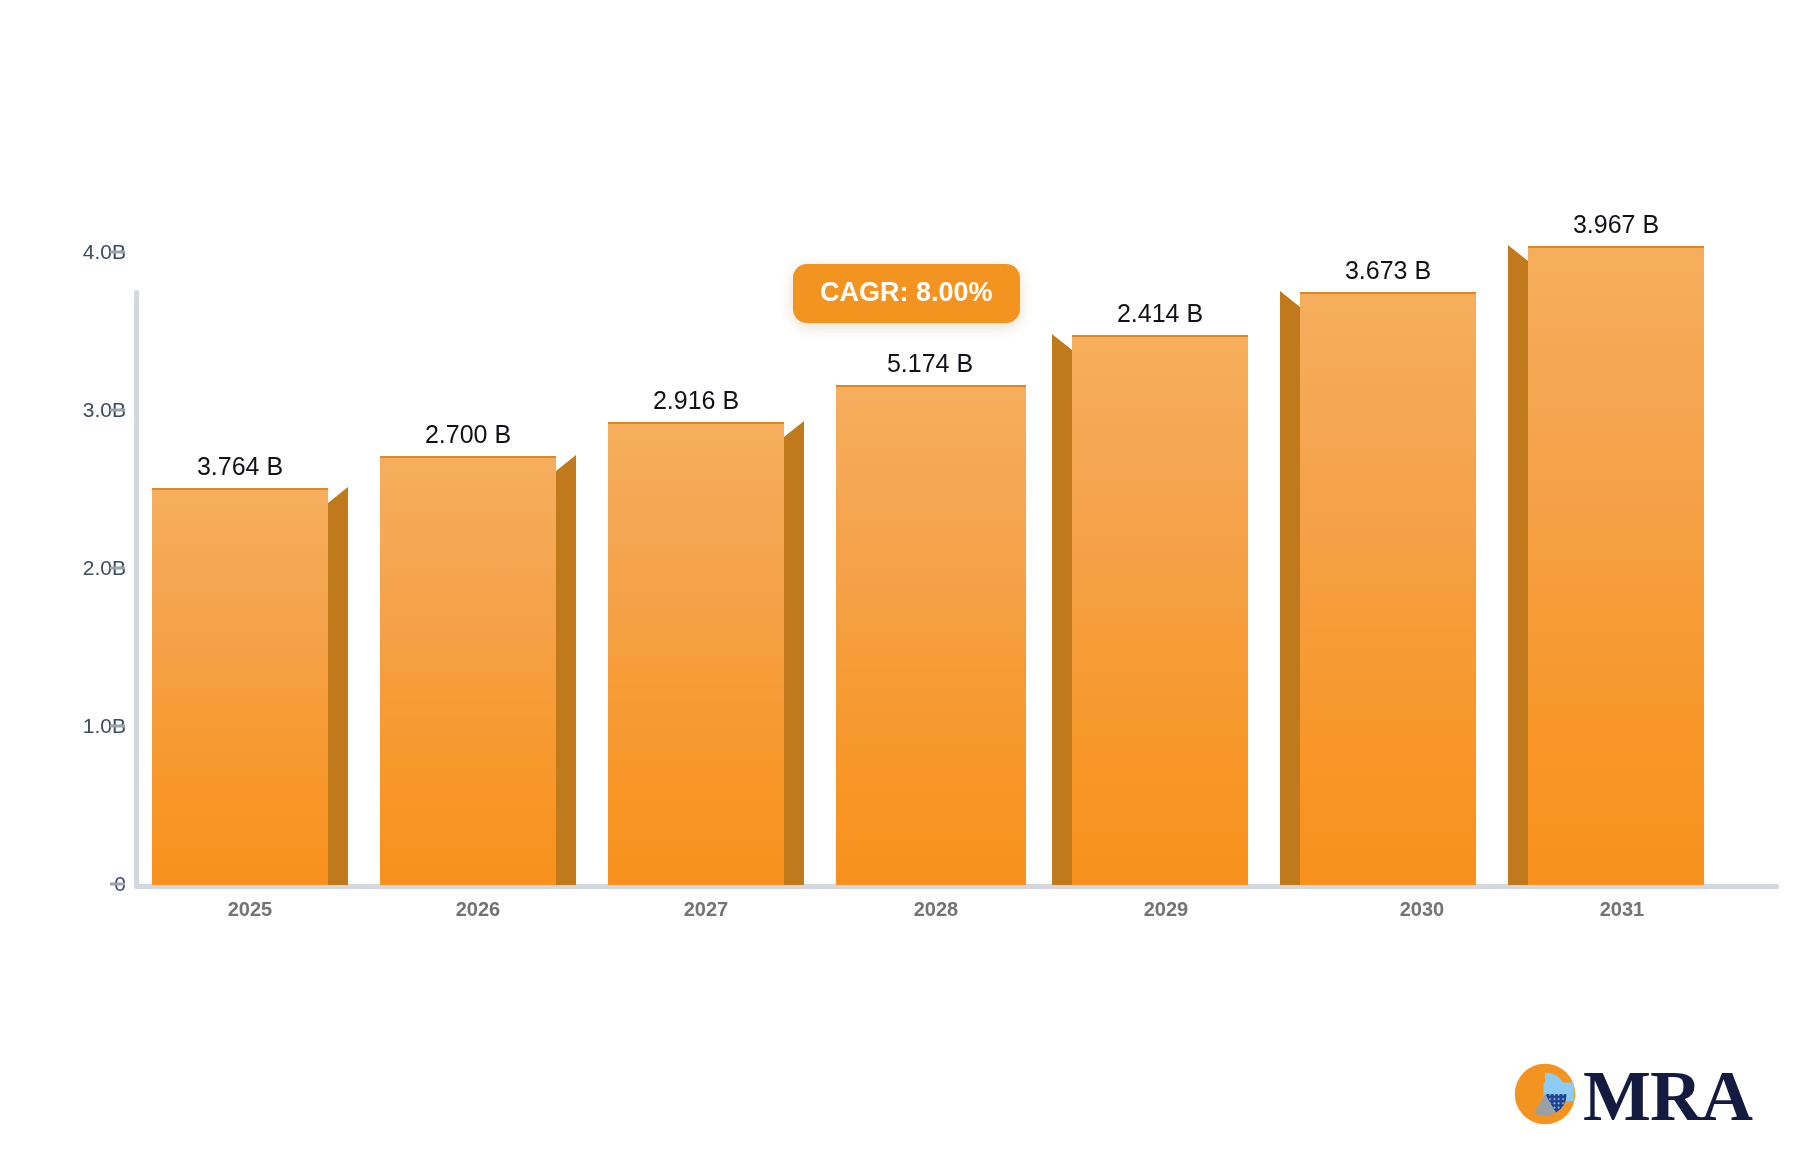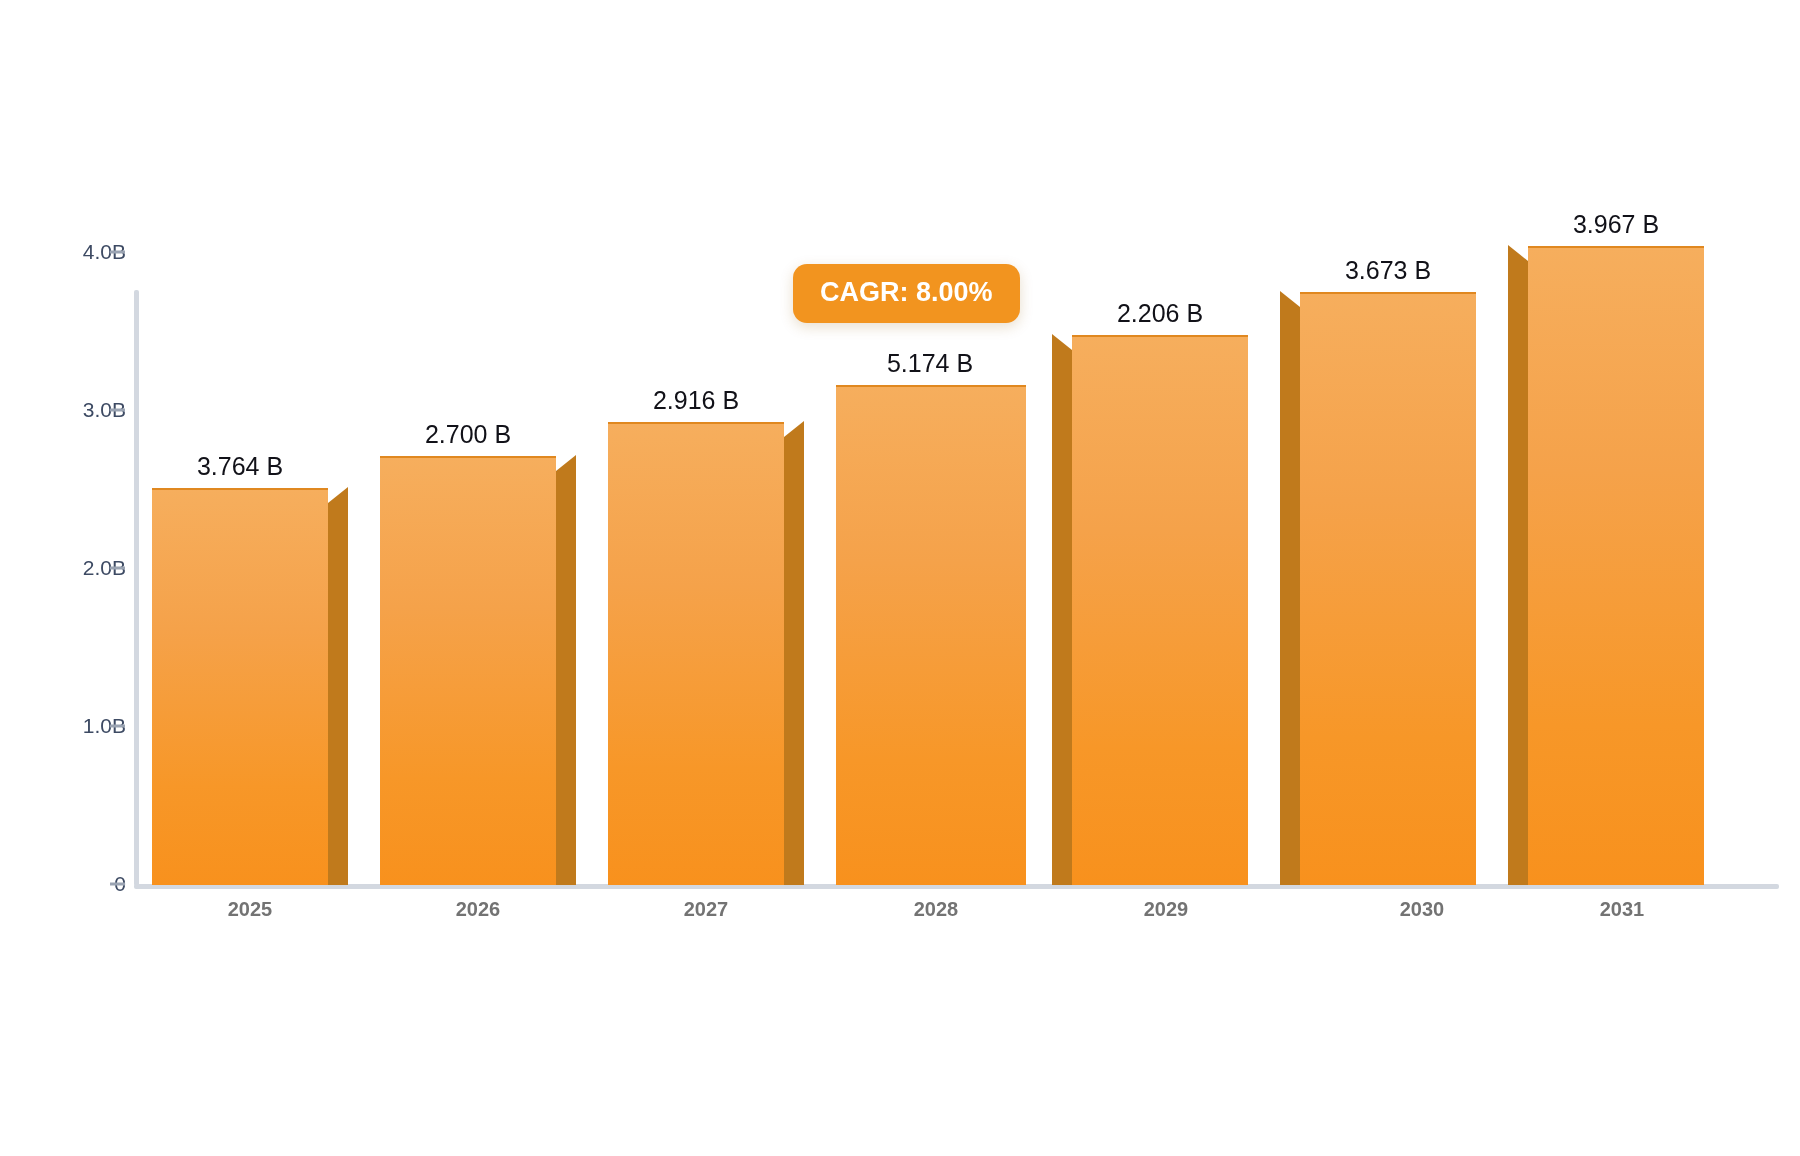--- a/index.html
+++ b/index.html
@@ -213,21 +213,21 @@
 
     <div class="bar-group" style="left:836px; width:216px;">
       <div class="bar-face" style="left:0; width:190px; height:498px;"></div>
       <div class="bar-value" style="left:-4px; width:196px; bottom:507px;">5.174 B</div>
     </div>
 
     <div class="bar-group" style="left:1052px; width:216px;">
       <div class="bar-side" style="left:0px; height:535px;"></div>
       <div class="bar-side-top" style="left:0px; bottom:535px; border-bottom:16px solid #c07a1c; border-right:20px solid transparent;"></div>
       <div class="bar-face" style="left:20px; width:176px; height:548px;"></div>
-      <div class="bar-value" style="left:10px; width:196px; bottom:557px;">2.206 B</div>
+      <div class="bar-value" style="left:10px; width:196px; bottom:557px;">2.414 B</div>
     </div>
 
     <div class="bar-group" style="left:1280px; width:216px;">
       <div class="bar-side" style="left:0px; height:578px;"></div>
       <div class="bar-side-top" style="left:0px; bottom:578px; border-bottom:16px solid #c07a1c; border-right:20px solid transparent;"></div>
       <div class="bar-face" style="left:20px; width:176px; height:591px;"></div>
       <div class="bar-value" style="left:10px; width:196px; bottom:600px;">3.673 B</div>
     </div>
 
     <div class="bar-group" style="left:1508px; width:216px;">
@@ -240,14 +240,32 @@
     <div class="x-tick-label" style="left:142px; width:216px;">2025</div>
     <div class="x-tick-label" style="left:370px; width:216px;">2026</div>
     <div class="x-tick-label" style="left:598px; width:216px;">2027</div>
     <div class="x-tick-label" style="left:828px; width:216px;">2028</div>
     <div class="x-tick-label" style="left:1058px; width:216px;">2029</div>
     <div class="x-tick-label" style="left:1314px; width:216px;">2030</div>
     <div class="x-tick-label" style="left:1514px; width:216px;">2031</div>
 
   </div>
 
+  <div id="logo">
+    <span id="logo-mark">
+      <svg width="72" height="72" viewBox="0 0 100 100" aria-hidden="true">
+        <defs>
+          <pattern id="dots" width="6" height="6" patternUnits="userSpaceOnUse">
+            <rect width="6" height="6" fill="#1f3f8f"></rect>
+            <circle cx="3" cy="3" r="1.4" fill="#8ecbf2"></circle>
+          </pattern>
+        </defs>
+        <circle cx="50" cy="50" r="42" fill="#f2941f"></circle>
+        <path d="M50 50 L92 50 L92 24 L50 24 Z" fill="#8ecbf2" transform="translate(-2,10)"></path>
+        <path d="M50 50 L50 20 A30 30 0 0 1 80 50 Z" fill="#8ecbf2"></path>
+        <path d="M50 50 L80 50 A30 30 0 0 1 65 76 Z" fill="url(#dots)"></path>
+        <path d="M50 50 L65 76 A30 30 0 0 1 35 76 Z" fill="#9aa0a6"></path>
+      </svg>
+    </span>
+    <span id="logo-text">MRA</span>
+  </div>
 
 </div>
 
 </body></html>

